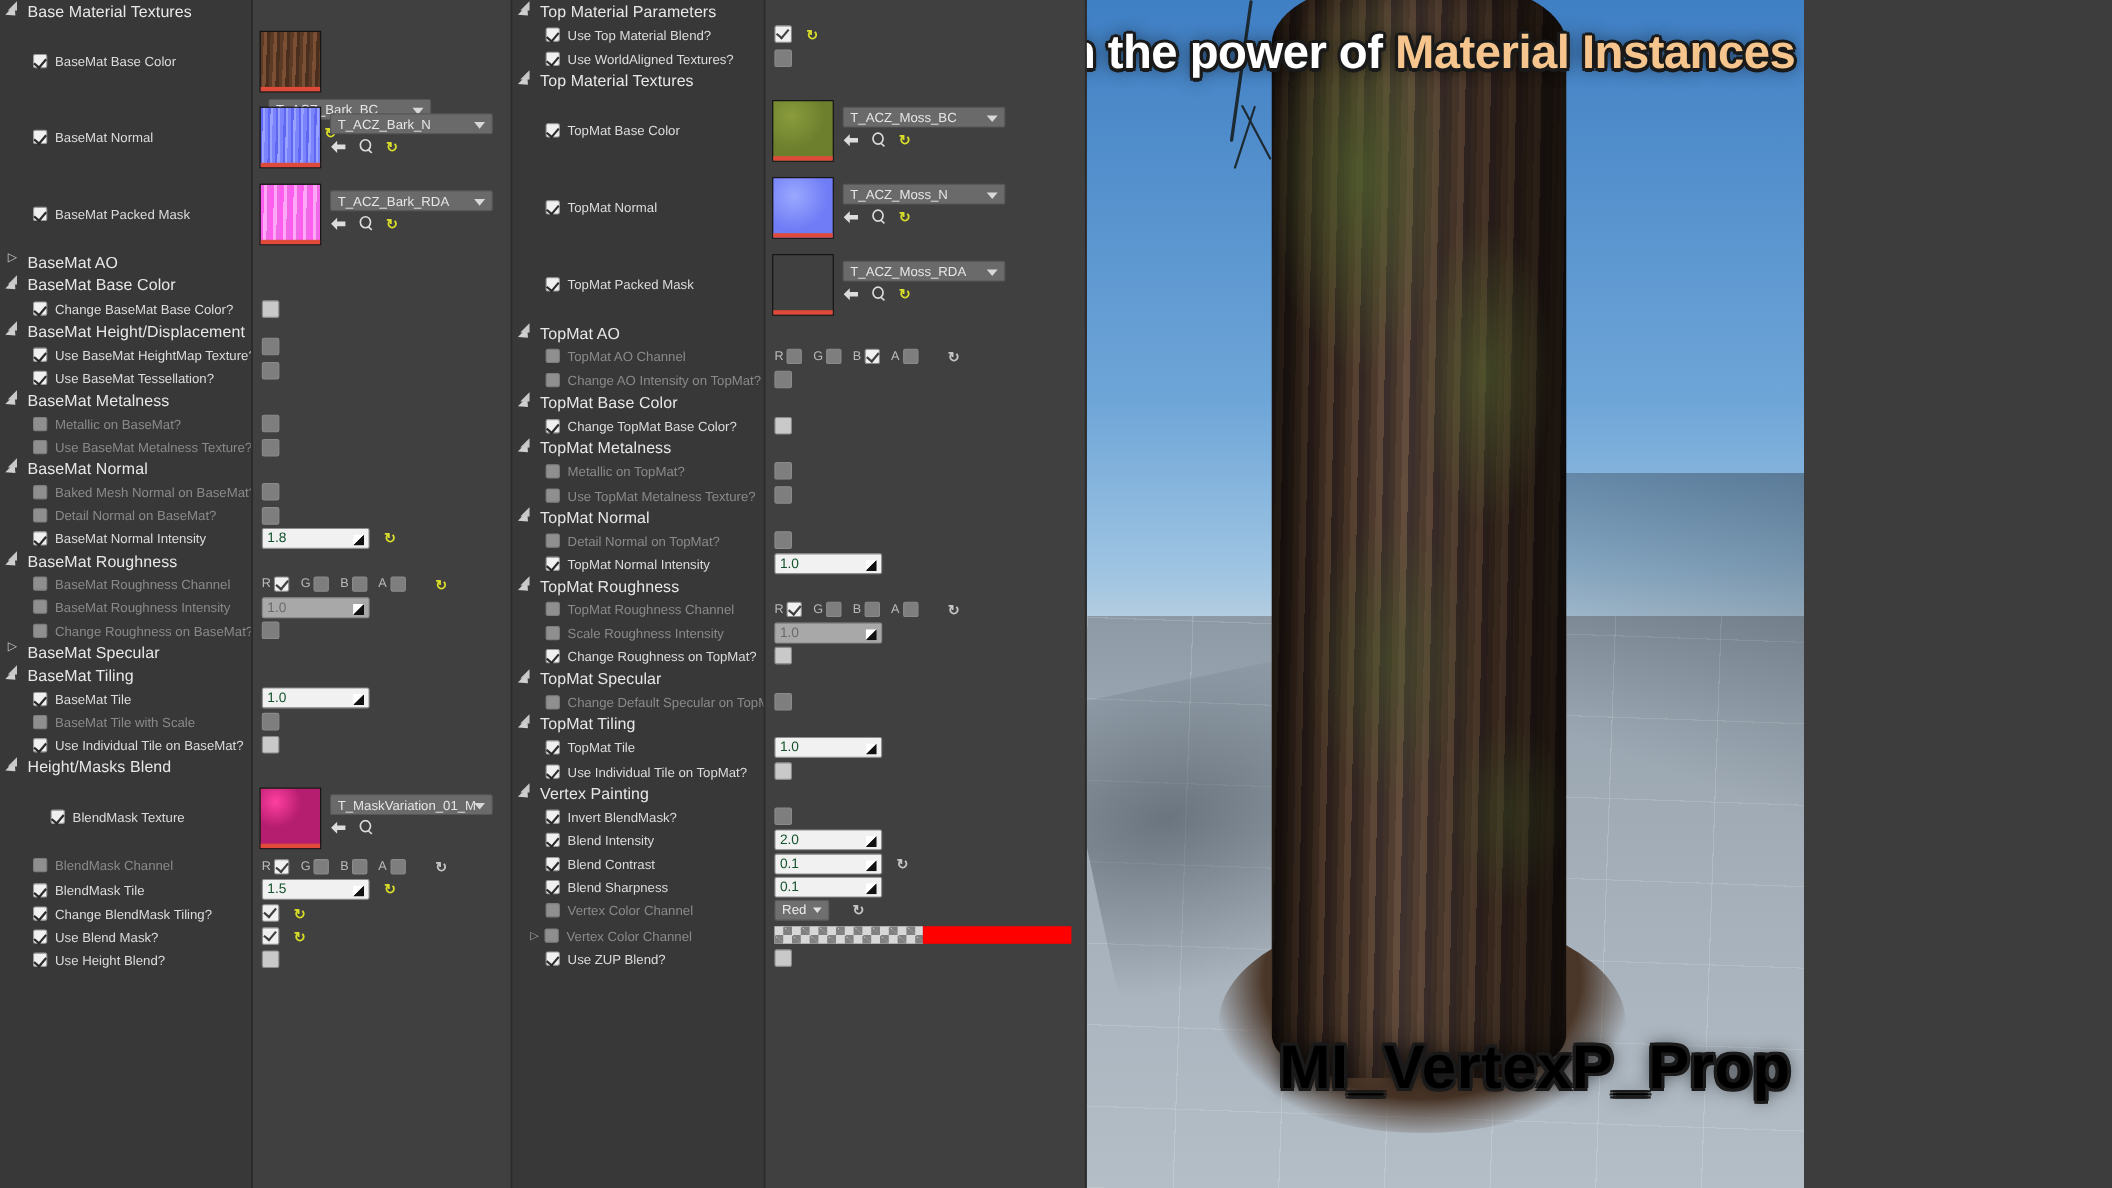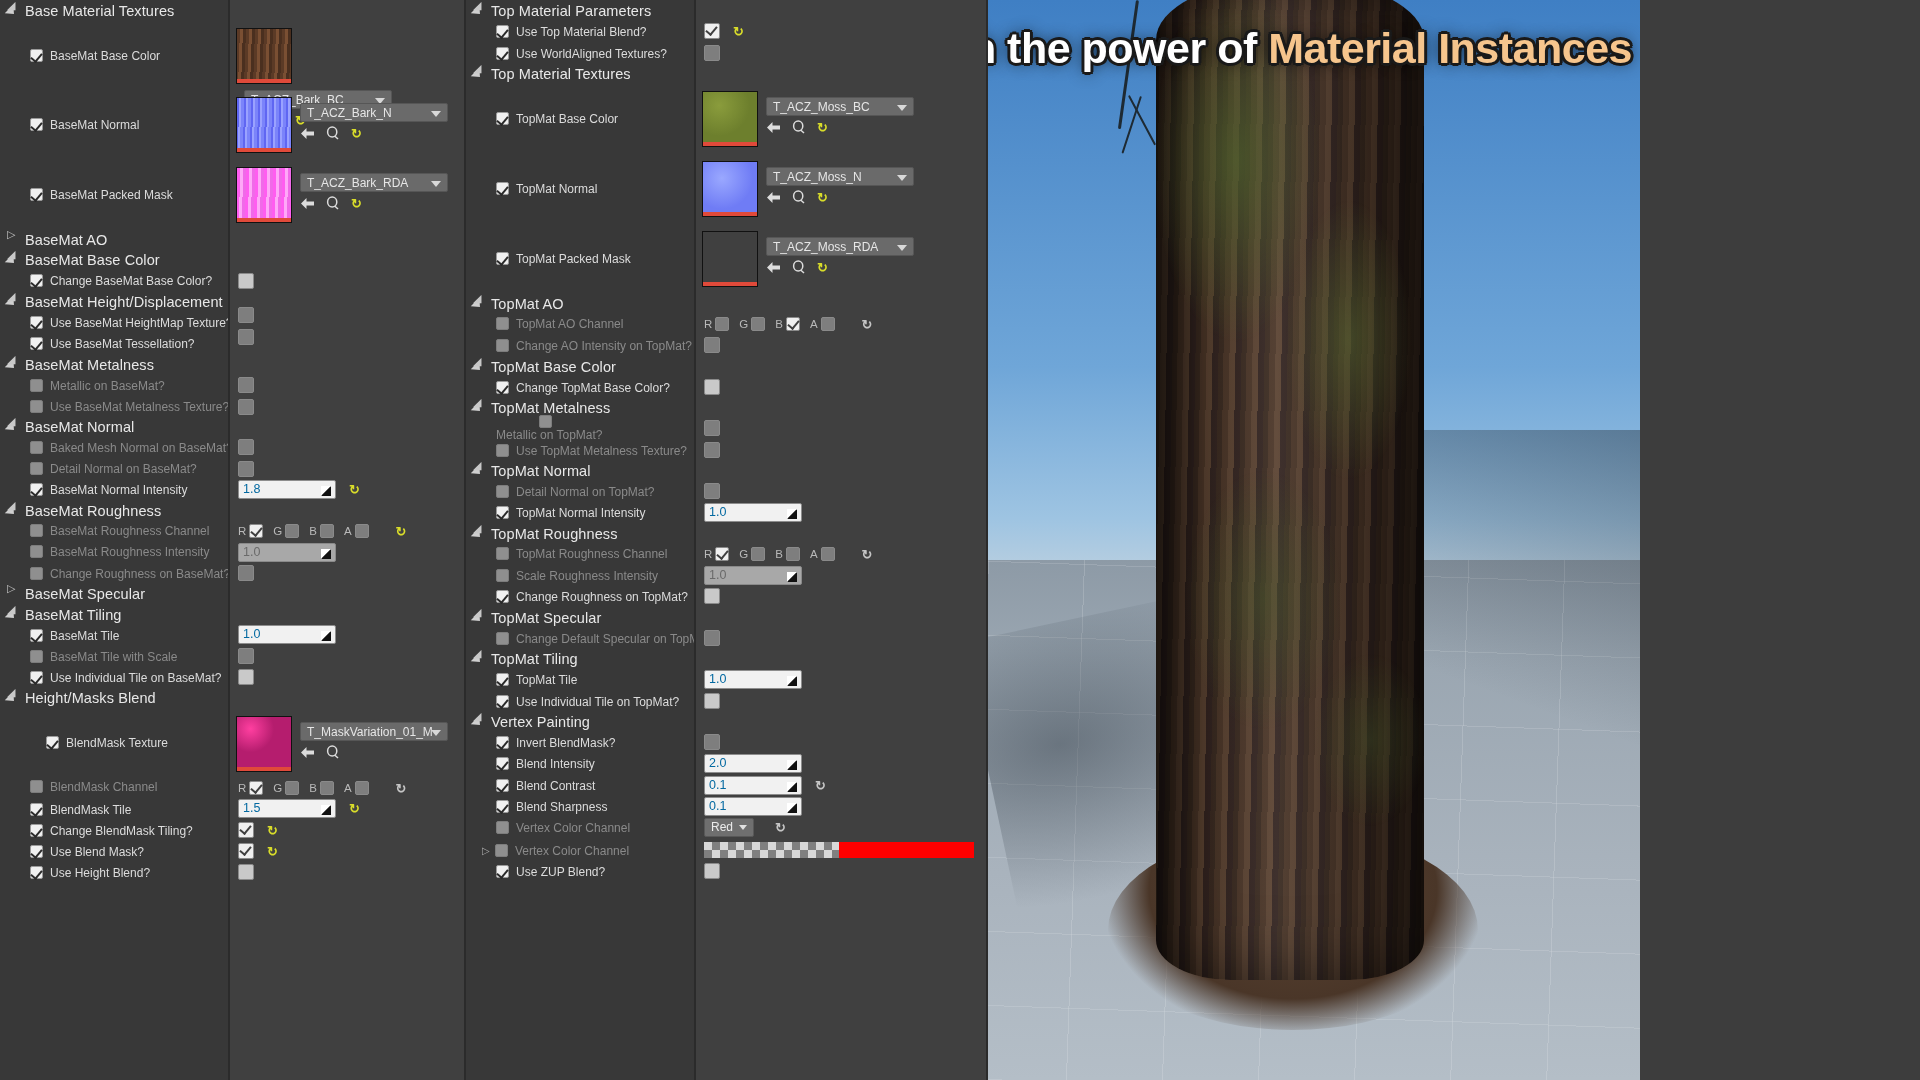--- a/index.html
+++ b/index.html
@@ -44,21 +44,21 @@
   .cb.off { background:#9a9a9a; border-color:#7d7d7d; }
   .cb.off.dimbox { background:#8f8f8f; }
   .cb.on::after { content:""; position:absolute; left:2px; top:1px; width:5px; height:9px;
         border-right:2.2px solid #2a2a2a; border-bottom:2.2px solid #2a2a2a; transform:rotate(40deg); }
 
   
   .subtri { width:11px; flex:none; color:#a9a9a9; font-size:10px; margin-right:2px; }
 
   
   .numbox { height:19px; width:98px; background:#f1f1f1; border:1px solid #8d8d8d; border-radius:2px;
-            color:#0369a1; font-size:12.5px; display:flex; align-items:center; padding:0 4px;
+            color:#14532d; font-size:12.5px; display:flex; align-items:center; padding:0 4px;
             position:relative; }
   .numbox .drag { position:absolute; right:4px; top:4px; width:10px; height:10px; }
   .numbox.dim { background:#a8a8a8; color:#6a6a6a; border-color:#8a8a8a; }
 
   .vbox { width:16px; height:16px; background:#a0a0a0; border:1px solid #8a8a8a; border-radius:2px; }
   .vbox.light { background:#c9c9c9; }
   .vbox.dark  { background:#7e7e7e; }
   .vbox.checked { background:#f0f0f0; }
   .vbox.checked::after { content:""; display:block; position:relative; left:3px; top:0px; width:5px; height:9px;
         border-right:2px solid #404040; border-bottom:2px solid #404040; transform:rotate(40deg); }
@@ -679,21 +679,21 @@
         </div>
         <div class="row" style="top: 397px; height: 21px;">
           <div class="cat" style="padding-left: 7px;">
             <span class="tri open">
               <i>◢</i>
             </span>
             <span>TopMat Metalness</span>
           </div>
         </div>
         <div class="row" style="top: 418px; height: 21px;">
-          <div class="item dim" style="padding-left: 30px; flex-direction: column;">
+          <div class="item dim" style="padding-left: 30px;">
             <span class="cb off dimbox"></span>
             <span class="lbl">Metallic on TopMat?</span>
           </div>
         </div>
         <div class="row" style="top: 440px; height: 21px;">
           <div class="item dim" style="padding-left: 30px;">
             <span class="cb off dimbox"></span>
             <span class="lbl">Use TopMat Metalness Texture?</span>
           </div>
         </div>
@@ -1071,16 +1071,17 @@
     <div class="branch" style="left:140px; top:96px; width:2px; height:56px; transform:rotate(-28deg);"></div>
     <div class="branch" style="left:152px; top:96px; width:2px; height:60px; transform:rotate(18deg);"></div>
 
     <div class="trunk-base"></div>
     <div class="trunk"></div>
 
     <div class="cap cap-top">
       <span class="w">…with the power of </span><span class="o">Material Instances</span>
     </div>
 
+    <div class="cap cap-title o">MI_VertexP_Prop</div>
 
   </div>
 
 </div>
 
 </body></html>

